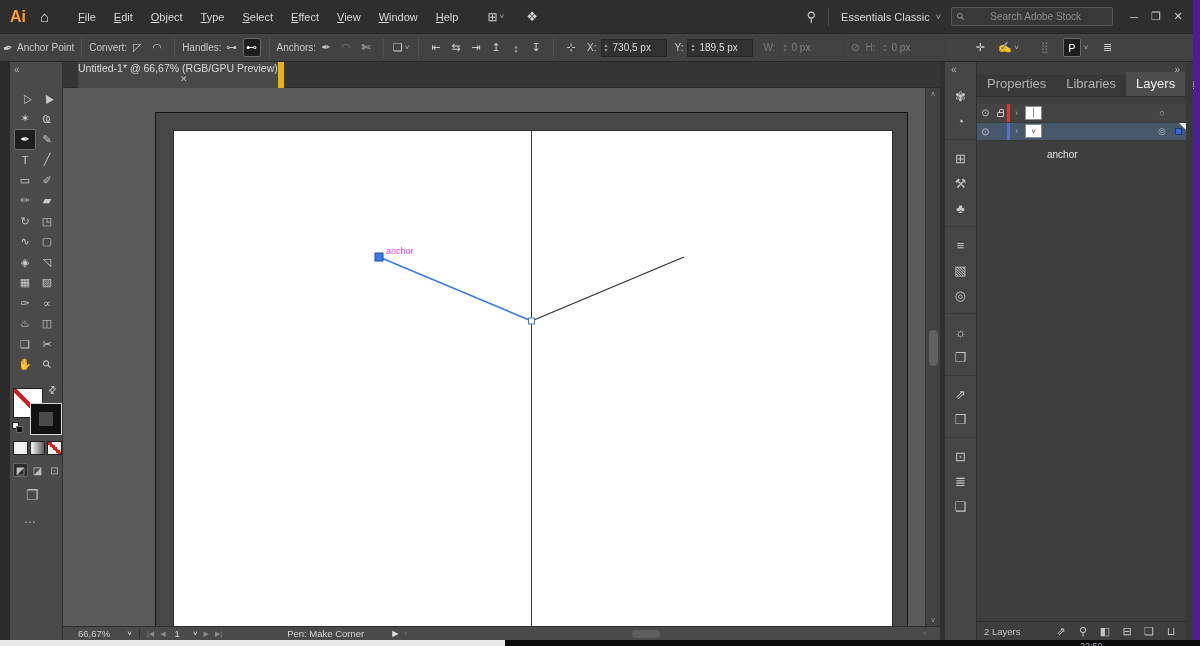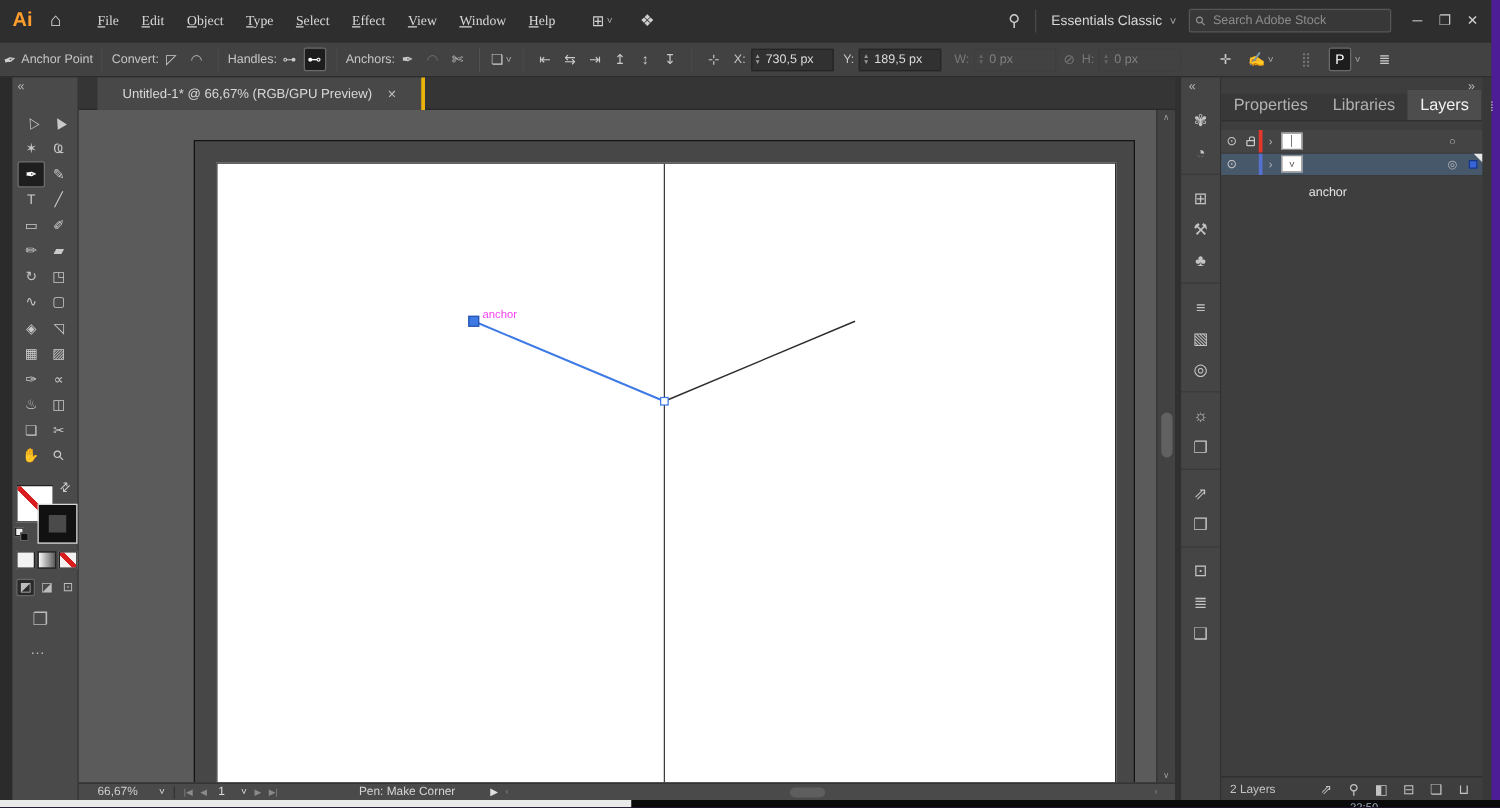--- a/index.html
+++ b/index.html
@@ -5,36 +5,36 @@
   html,body{margin:0;padding:0;background:#000;}
   *{box-sizing:border-box;}
   .screen{position:relative;width:1200px;height:646px;background:#4c1d95;overflow:hidden;
           font-family:"Liberation Sans",sans-serif;color:#d6d6d6;-webkit-font-smoothing:antialiased;}
   .window{position:absolute;left:0;top:0;width:1193px;height:640px;background:#3a3a3a;}
 
   
   .titlebar{position:absolute;left:0;top:0;right:0;height:33px;background:#2e2e2e;display:flex;align-items:center;}
   .ai-logo{font-weight:bold;font-size:16px;color:#ff9e2c;margin-left:10px;letter-spacing:0;}
   .home-icon{font-size:15px;color:#e0e0e0;margin-left:14px;}
-  .menu{display:flex;margin-left:20px;font-family:Liberation Serif, serif;}
+  .menu{display:flex;margin-left:20px;}
   .menu-item{display:inline-block;padding:3px 9px;font-size:11px;color:#d8d8d8;cursor:default;}
   .menu-item::first-letter{text-decoration:underline;}
   .tb-icon{color:#cfcfcf;font-size:12px;display:flex;align-items:center;}
   .layout-icon{margin-left:20px;}
   .share-icon{margin-left:22px;font-size:13px;}
   .tb-right{margin-left:auto;display:flex;align-items:center;}
   .bulb-icon{font-size:13px;color:#cfcfcf;margin-right:12px;}
   .tb-sep{width:1px;height:18px;background:#4a4a4a;margin-right:12px;}
   .workspace{font-size:11px;color:#d8d8d8;}
   .workspace-chev{font-size:9px;color:#aaa;margin:0 10px 0 6px;}
   .searchbox{display:flex;align-items:center;width:162px;height:19px;background:#383838;
              border:1px solid #565656;border-radius:2px;padding:0 5px;margin-right:10px;}
   .search-glyph{font-size:10px;color:#9a9a9a;transform:rotate(-45deg);margin-right:4px;}
   .searchbox input{flex:1;background:transparent;border:none;outline:none;color:#bdbdbd;
-             font-size:10px;font-family:"Liberation Sans",sans-serif;min-width:0;}
+             font-size:10px;font-family:"Liberation Sans",sans-serif;min-width:0;margin-left:20px;}
   .searchbox input::placeholder{color:#8d8d8d;}
   .winbtn{width:22px;text-align:center;font-size:11px;color:#cfcfcf;padding:0 2px;}
   .winbtn.close{margin-right:4px;}
 
   
   .controlbar{position:absolute;left:0;top:33px;right:0;height:29px;background:#424242;
               border-top:1px solid #272727;border-bottom:1px solid #272727;
               display:flex;align-items:center;font-size:10px;}
   .cb-context-glyph{font-size:12px;color:#cfcfcf;transform:rotate(-15deg);margin:0 4px 0 3px;}
   .cb-label{color:#c6c6c6;white-space:nowrap;}
@@ -77,22 +77,22 @@
   #draw-modes{position:absolute;left:3px;top:401px;display:flex;gap:2px;}
   .dmode{width:15px;height:14px;display:flex;align-items:center;justify-content:center;
          font-size:10px;color:#bdbdbd;border-radius:2px;}
   .dmode.selected{background:#2a2a2a;border:1px solid #666;}
   .screenmode-icon{position:absolute;left:16px;top:425px;font-size:14px;color:#b9b9b9;}
   .more-dots{position:absolute;left:14px;top:450px;font-size:12px;color:#b9b9b9;letter-spacing:1px;}
 
   
   .docarea{position:absolute;left:63px;top:62px;width:877px;bottom:0;background:#353535;}
   .tabbar{position:absolute;left:0;top:0;right:0;height:26px;background:#353535;border-bottom:1px solid #2a2a2a;display:flex;}
-  .doctab{height:26px;background:#484848;display:flex;align-items:center;padding:0 20px;margin-left:15px;
-          font-size:10.5px;color:#d9d9d9;border-right:3px solid #eab308;}
+  .doctab{height:26px;background:#484848;display:flex;align-items:center;padding:0 0;margin-left:15px;
+          font-size:10.5px;color:#d9d9d9;border-right:6px solid #eab308;flex-direction:column;}
   .doctab .tclose{margin-left:12px;font-size:9px;color:#bbb;}
   .canvas{position:absolute;left:0;top:26px;right:0;bottom:14px;background:#5b5b5b;overflow:hidden;}
   .canvas-inner{position:absolute;left:92px;top:24px;width:753px;height:520px;background:#474747;border:1px solid #141414;}
   .artboard{position:absolute;left:110px;top:42px;width:720px;height:502px;background:#fff;border:1px solid #2e2e2e;}
   .canvas svg{position:absolute;left:0;top:0;}
   .vscroll{position:absolute;right:0;top:0;width:15px;bottom:0;background:#424242;border-left:1px solid #323232;}
   .vscroll .sa{position:absolute;left:0;width:100%;text-align:center;font-size:7px;color:#9a9a9a;}
   .vscroll .thumb{position:absolute;left:3px;top:242px;width:9px;height:36px;background:#616161;border-radius:5px;}
   .statusbar{position:absolute;left:0;bottom:0;right:0;height:14px;background:#4a4a4a;border-top:1px solid #2f2f2f;
              display:flex;align-items:center;font-size:9.5px;color:#cfcfcf;}

